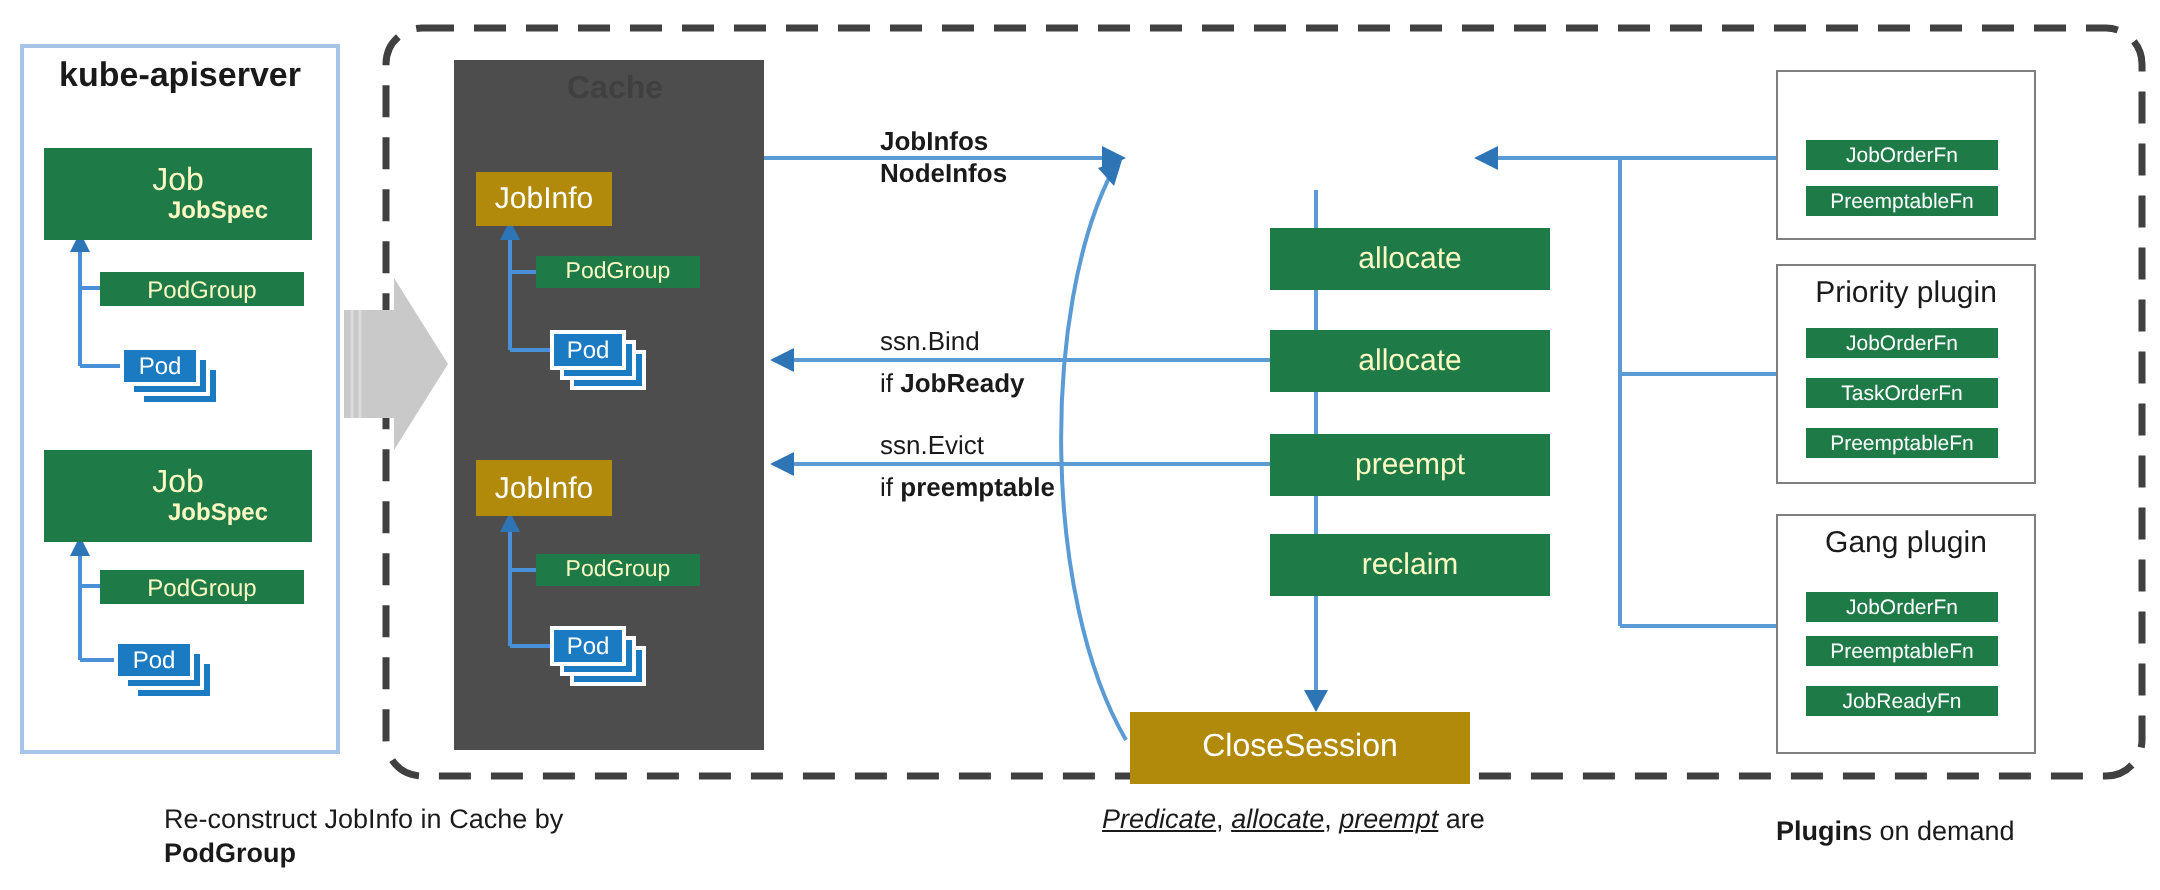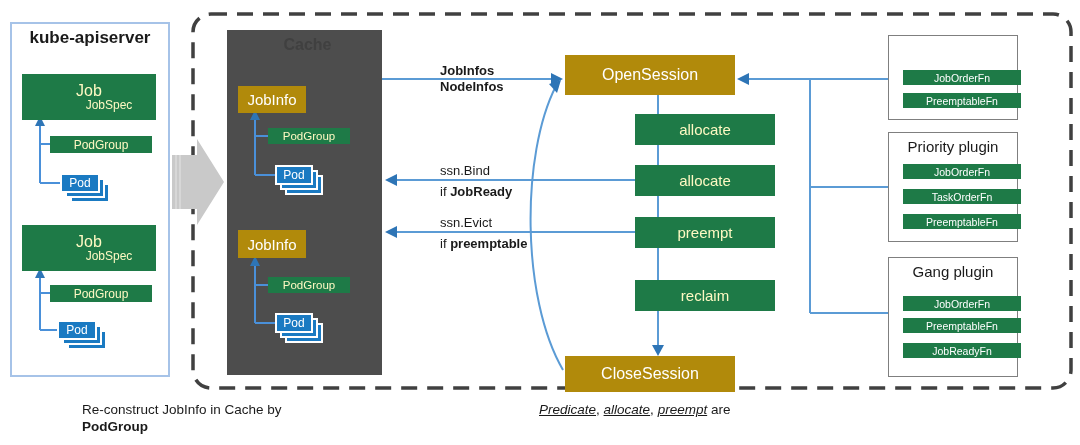--- a/index.html
+++ b/index.html
@@ -11,35 +11,35 @@
   body{font-family:"Liberation Sans",sans-serif;background:#fff;color:var(--text)}
   #stage{position:relative;width:1080px;height:445px;background:#fff;overflow:hidden}
   .abs{position:absolute}
   .center{display:flex;align-items:center;justify-content:center;text-align:center}
   .green{background:var(--green);color:#fef9c3}
   .gold{background:var(--gold);color:#fff}
   .kube-box{left:10px;top:22px;width:160px;height:355px;border:2px solid var(--kube_border);background:#fff}
   .kube-title{left:10px;top:28px;width:160px;font-size:17px;font-weight:bold}
   .jobbox{left:22px;width:134px;flex-direction:column;line-height:1.1}
   .jobbox .j{font-size:16px}
-  .jobbox .s{font-size:12px;font-weight:normal;margin-left:40px}
+  .jobbox .s{font-size:12px;font-weight:bold;margin-left:40px}
   .pgbar{left:50px;width:102px;height:17px;font-size:12px}
   .podstack{width:40px;height:20px}
   .podstack .layer{position:absolute;width:40px;height:20px;background:var(--blue);border:2px solid #fff}
   .podstack .l2{left:5px;top:5px}.podstack .l3{left:10px;top:10px}
   .podstack .front{left:0;top:0;color:#fff;font-size:12px}
   .cache-box{left:227px;top:30px;width:155px;height:345px;background:var(--cache_gray)}
   .cache-title{left:227px;top:36px;width:161px;color:#404040;font-size:16px;font-weight:bold}
   .jobinfo{left:238px;width:68px;height:27px;font-size:15px}
   .cpg{left:268px;width:82px;height:16px;font-size:11.5px}
   .session{left:565px;width:170px;font-size:16px}
   .action{left:635px;width:140px;height:31px;font-size:15px}
   .plugin{left:888px;width:130px;background:#fff;border:1.5px solid var(--plugin_border)}
   .plugin-title{width:100%;font-size:15px;text-align:center;margin-top:5px}
-  .chip{position:absolute;left:14px;width:118px;height:15px;background:var(--green);color:#fff;font-size:10.5px}
+  .chip{position:absolute;left:14px;width:96px;height:15px;background:var(--green);color:#fff;font-size:10.5px}
   .edge-label{font-size:13px;line-height:16px;white-space:nowrap}
   .bold{font-weight:bold}
   .caption{font-size:13.5px;line-height:17px;white-space:nowrap}
   .iu{font-style:italic;text-decoration:underline}
   svg{position:absolute;left:0;top:0}
 </style>
 </head>
 <body>
 
 <div id="stage">
@@ -127,25 +127,24 @@
   </div>
 
   <div class="abs center gold jobinfo" style="top:230px;height:28px">JobInfo</div>
   <div class="abs center green cpg" style="top:277px">PodGroup</div>
   <div class="abs podstack" style="left:275px;top:313px">
     <div class="layer l3" style="width:38px"></div>
     <div class="layer l2" style="width:38px"></div>
     <div class="layer front center" style="width:38px">Pod</div>
   </div>
 
-  <div class="abs center gold session" style="top:55px;height:40px">OpenSession</div>
   <div class="abs center green action" style="top:114px">allocate</div>
   <div class="abs center green action" style="top:165px">allocate</div>
   <div class="abs center green action" style="top:217px">preempt</div>
-  <div class="abs center green action" style="top:280px">reclaim</div>
+  <div class="abs center green action" style="top:267px">reclaim</div>
   <div class="abs edge-label bold" style="left:440px;top:63px">
     <span style="display:block">JobInfos</span>
     <span style="display:block">NodeInfos</span>
   </div>
 
   <div class="abs center gold session" style="top:356px;height:36px">CloseSession</div>
   <div class="abs edge-label" style="left:440px;top:163px">ssn.Bind</div>
   <div class="abs edge-label" style="left:440px;top:184px"><span>if </span><span class="bold">JobReady</span></div>
   <div class="abs edge-label" style="left:440px;top:215px">ssn.Evict</div>
   <div class="abs edge-label" style="left:440px;top:236px"><span>if </span><span class="bold">preemptable</span></div>
@@ -164,17 +163,18 @@
     <div class="plugin-title">Gang plugin</div>
     <div class="chip center" style="top:38px">JobOrderFn</div>
     <div class="chip center" style="top:60px">PreemptableFn</div>
     <div class="chip center" style="top:85px">JobReadyFn</div>
   </div>
 
   <div class="abs caption" style="left:82px;top:401px">
     <span style="display:block">Re-construct JobInfo in Cache by</span>
     <span style="display:block" class="bold">PodGroup</span>
   </div>
-  <div class="abs caption" style="left:539px;top:401px">
+  <div class="abs caption" style="left:551px;top:401px">
     <span style="display:block"><span class="iu">Predicate</span><span>, </span><span class="iu">allocate</span><span>, </span><span class="iu">preempt</span><span> are</span></span>
   </div>
+  <div class="abs caption" style="left:888px;top:407px"><span class="bold">Plugin</span><span>s on demand</span></div>
 
 </div>
 
 </body></html>

